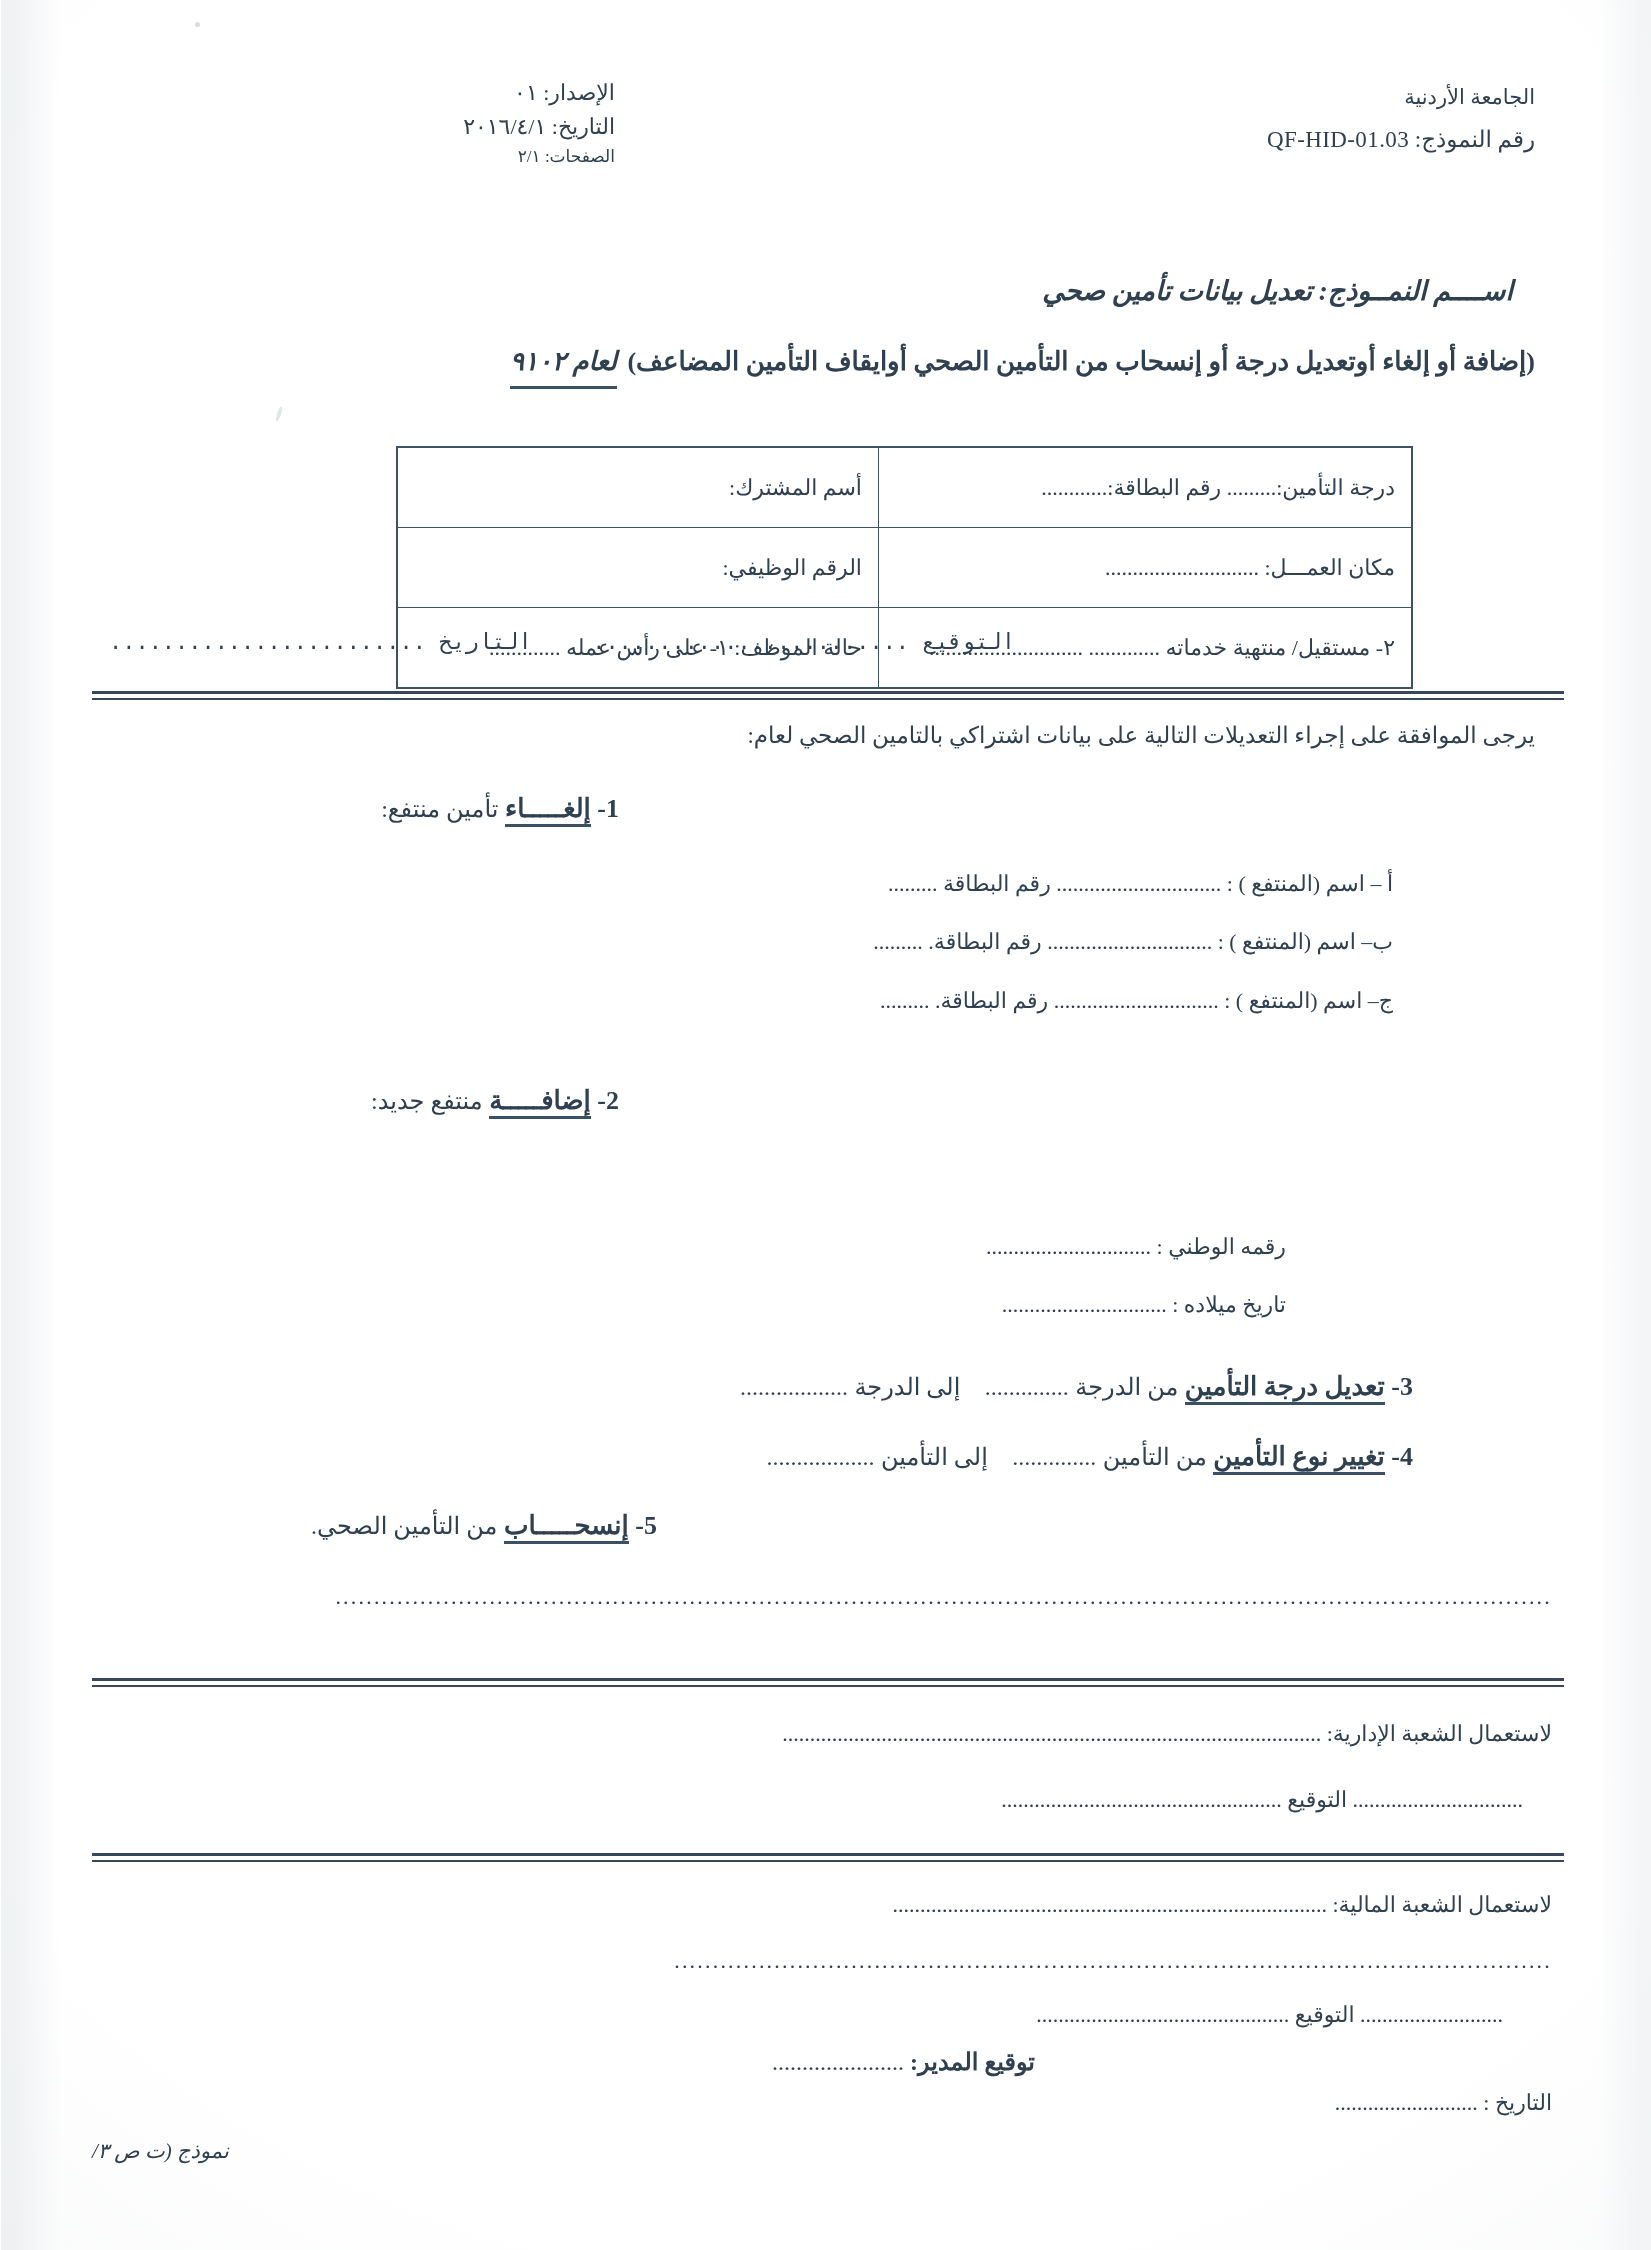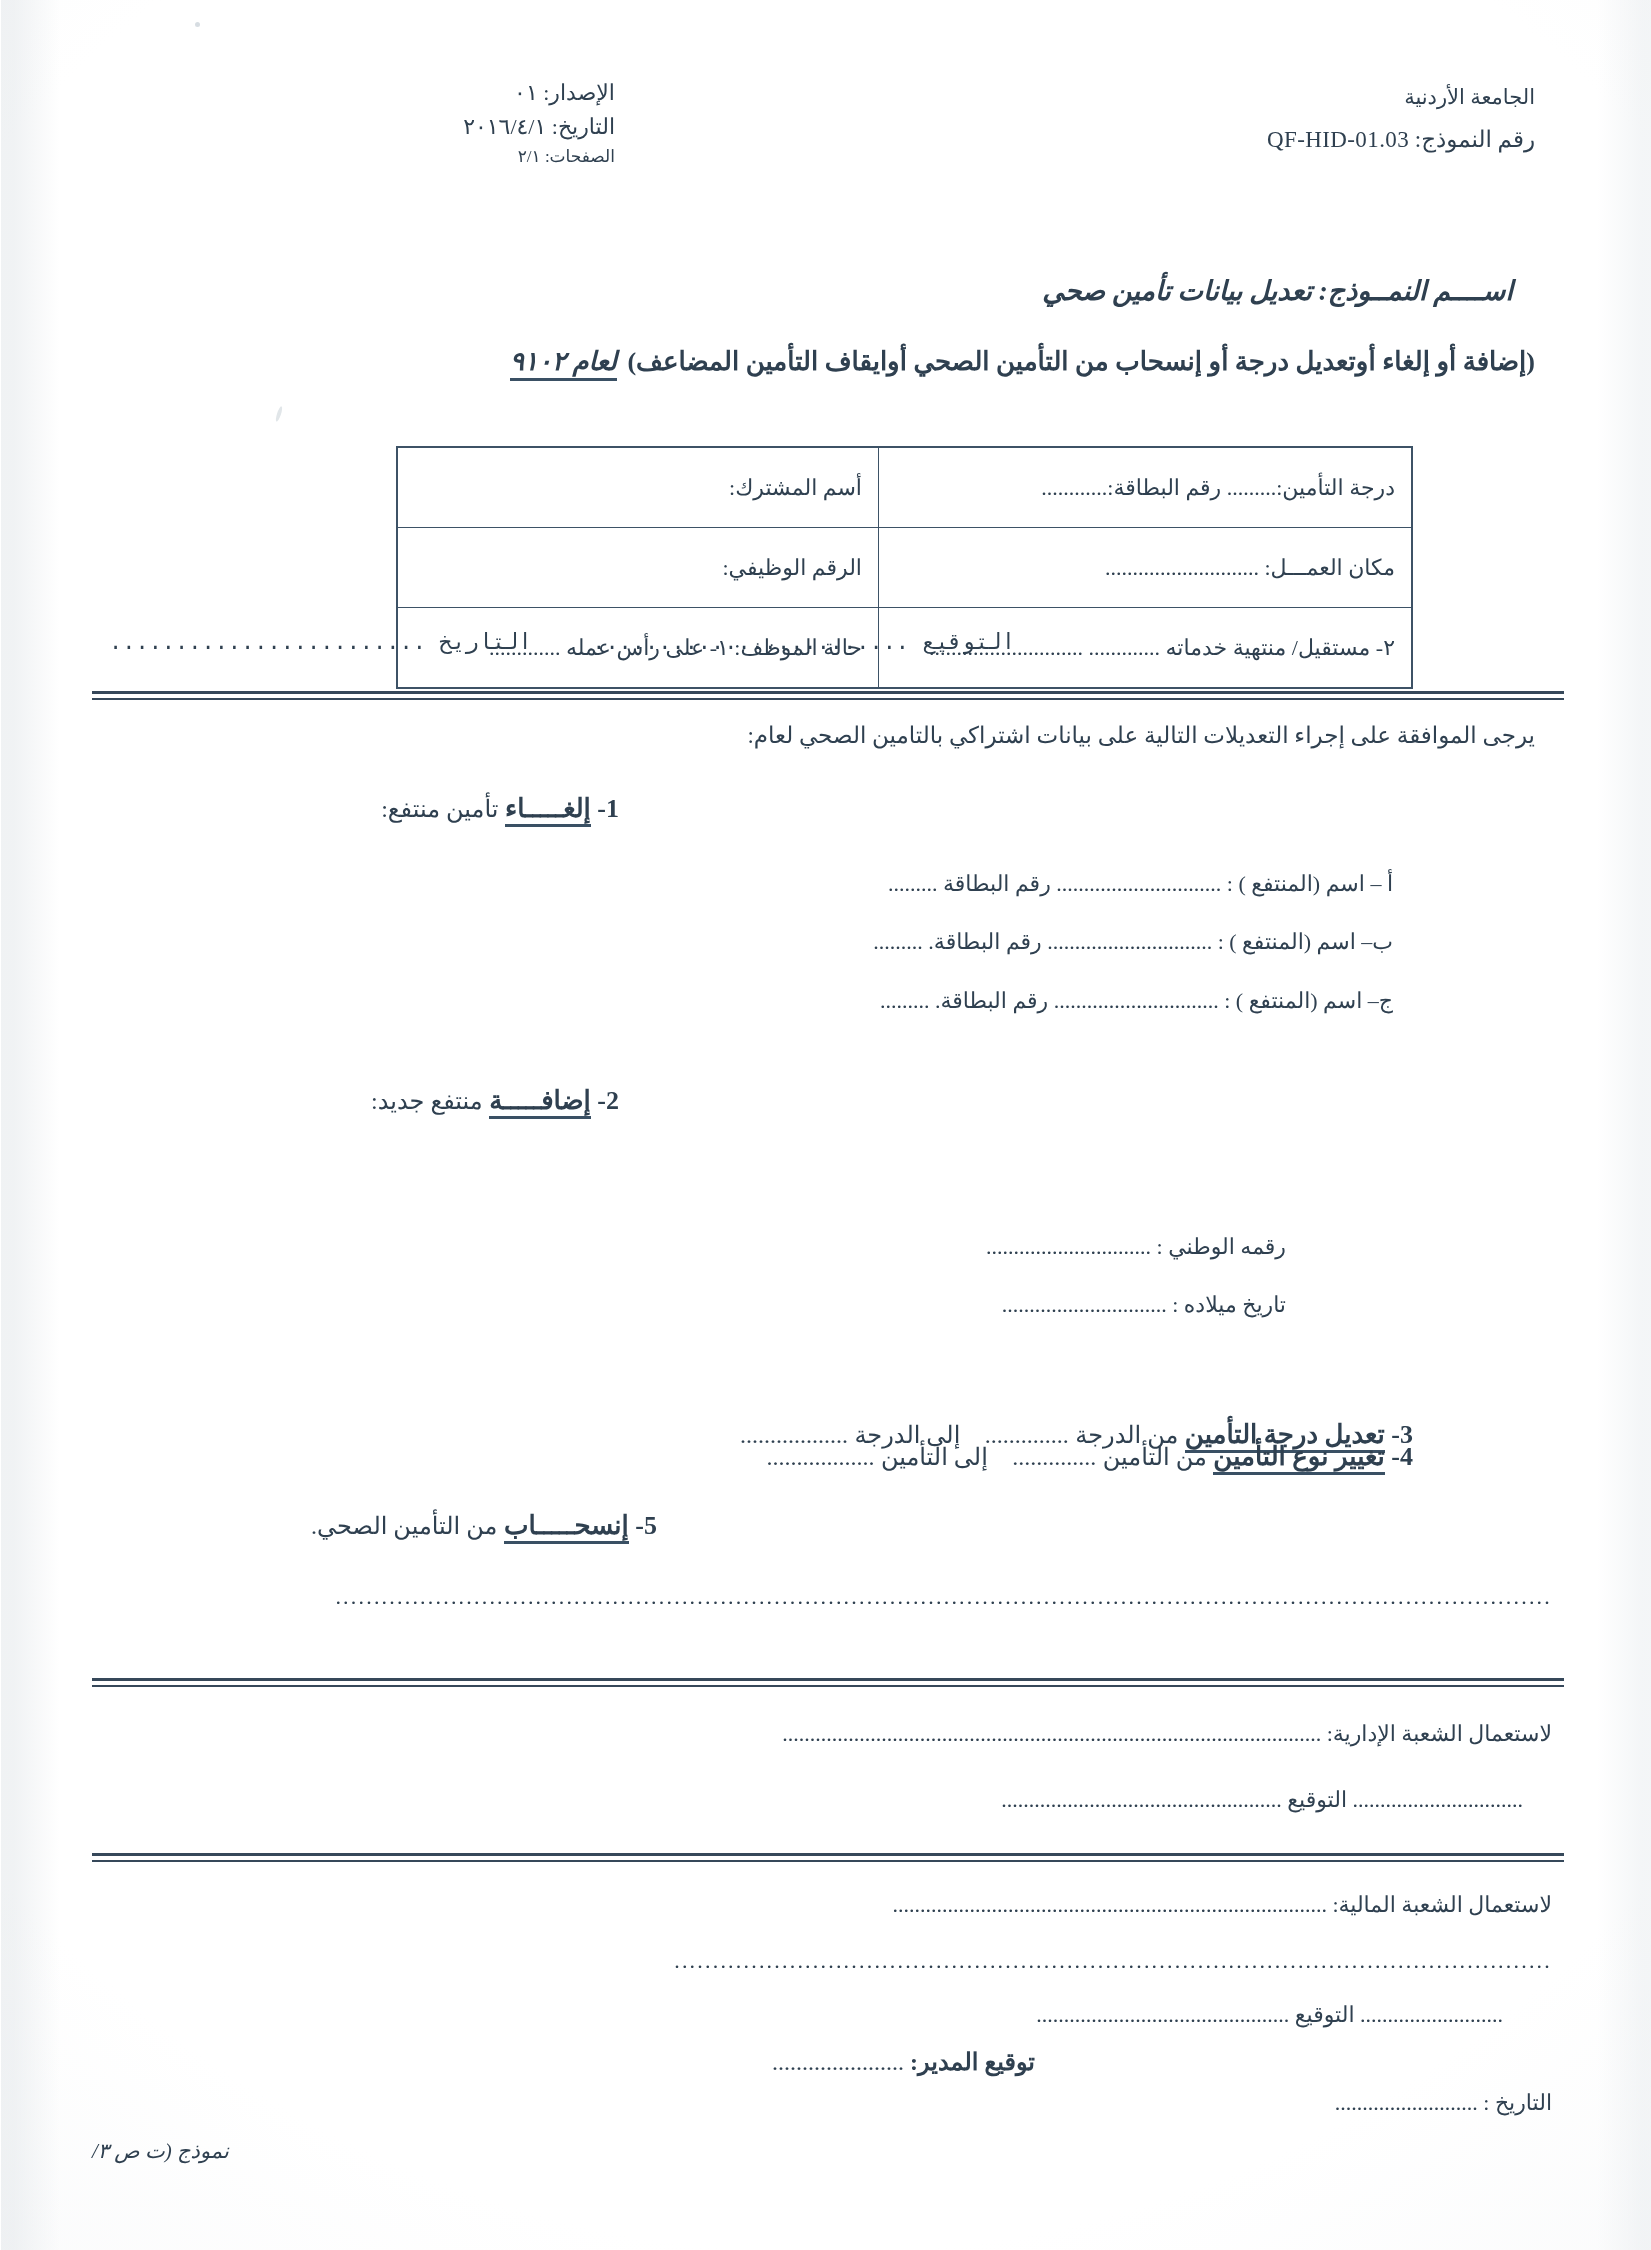--- a/index.html
+++ b/index.html
@@ -41,21 +41,21 @@
     font-size:27px;font-weight:700;font-style:italic;letter-spacing:0.5px;
     white-space:nowrap;
   }
   .title1 .nm{letter-spacing:1px;}
   .title2{
     position:absolute;right:117px;top:346px;left:249px;
     font-size:26px;font-weight:700;text-align:right;white-space:nowrap;
   }
   .title2 .hand{
     font-style:italic;font-weight:700;
-    border-bottom:3px solid #3a5064;padding-bottom:2px;margin-right:4px;
+    border-bottom:3px solid #3a5064;padding-bottom:10px;margin-right:4px;
   }
 
   
   .tbl{
     position:absolute;right:239px;top:446px;width:1017px;
     border:2.5px solid #3d5266;border-collapse:collapse;
   }
   .tbl td{
     border:1.5px solid #3d5266;
     height:47px;padding:16px 16px;
@@ -208,21 +208,21 @@
   <div class="sub ar" style="right:366px;top:1234px;left:249px;text-align:right;">
     <span>رقمه الوطني :</span>
     <span class="d1">..............................</span>
   </div>
 
   <div class="sub ar" style="right:366px;top:1292px;left:249px;text-align:right;">
     <span>تاريخ ميلاده :</span>
     <span class="d1">..............................</span>
   </div>
 
-  <div class="item ar" style="right:239px;top:1371px;left:239px;text-align:right;margin-top:48px;">
+  <div class="item ar" style="right:239px;top:1371px;left:239px;text-align:right;">
     <span class="num">3-</span>
     <span class="kw">تعديل درجة التأمين</span>
     <span class="rest">من الدرجة</span>
     <span class="rest d1">..............</span>
     <span class="rest" style="margin-right:18px;">إلى الدرجة</span>
     <span class="rest d1">..................</span>
   </div>
 
   <div class="item ar" style="right:239px;top:1441px;left:239px;text-align:right;">
     <span class="num">4-</span>

